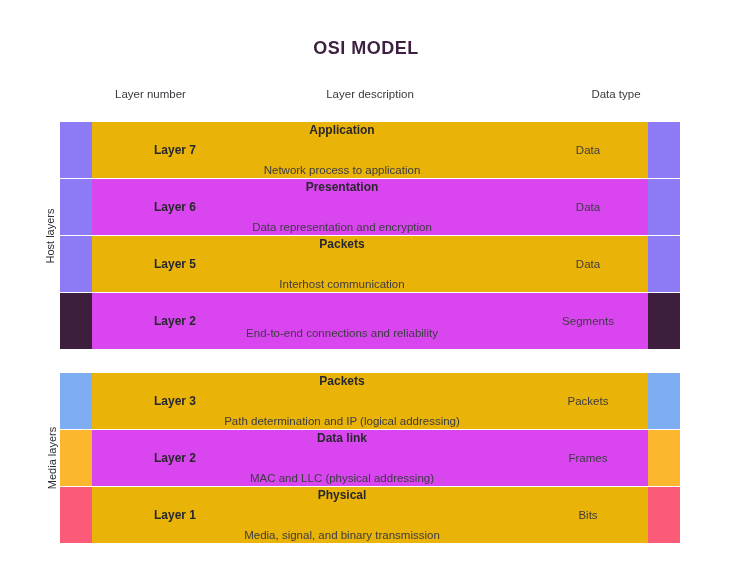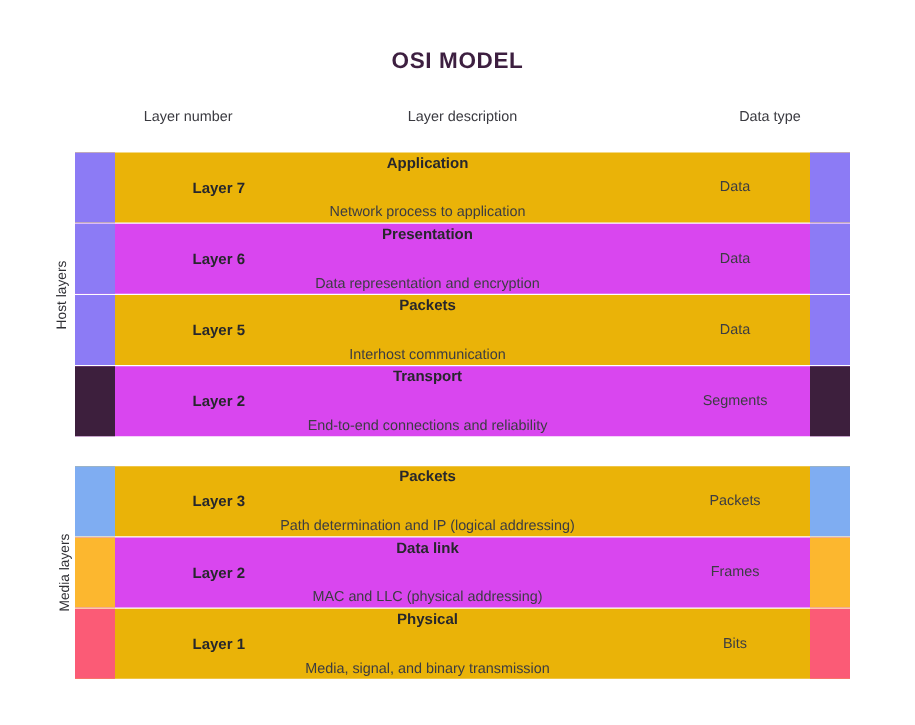--- a/index.html
+++ b/index.html
@@ -178,21 +178,20 @@
         </div>
         <div class="cell-datatype">Data</div>
       </div>
       <div class="bar bar-right" style="background: rgb(140, 123, 245);"></div>
     </div>
     <div class="layer-row base">
       <div class="bar bar-left" style="background: rgb(61, 31, 61);"></div>
       <div class="row-body">
         <div class="cell-number">Layer 2</div>
         <div class="cell-desc">
-          <span class="desc-title">Transport</span>
           <span class="desc-sub">End-to-end connections and reliability</span>
         </div>
         <div class="cell-datatype">Segments</div>
       </div>
       <div class="bar bar-right" style="background: rgb(61, 31, 61);"></div>
     </div>
   </div>
 <div class="stack" id="media-stack">
     <div class="layer-row alt">
       <div class="bar bar-left" style="background: rgb(127, 173, 242);"></div>

